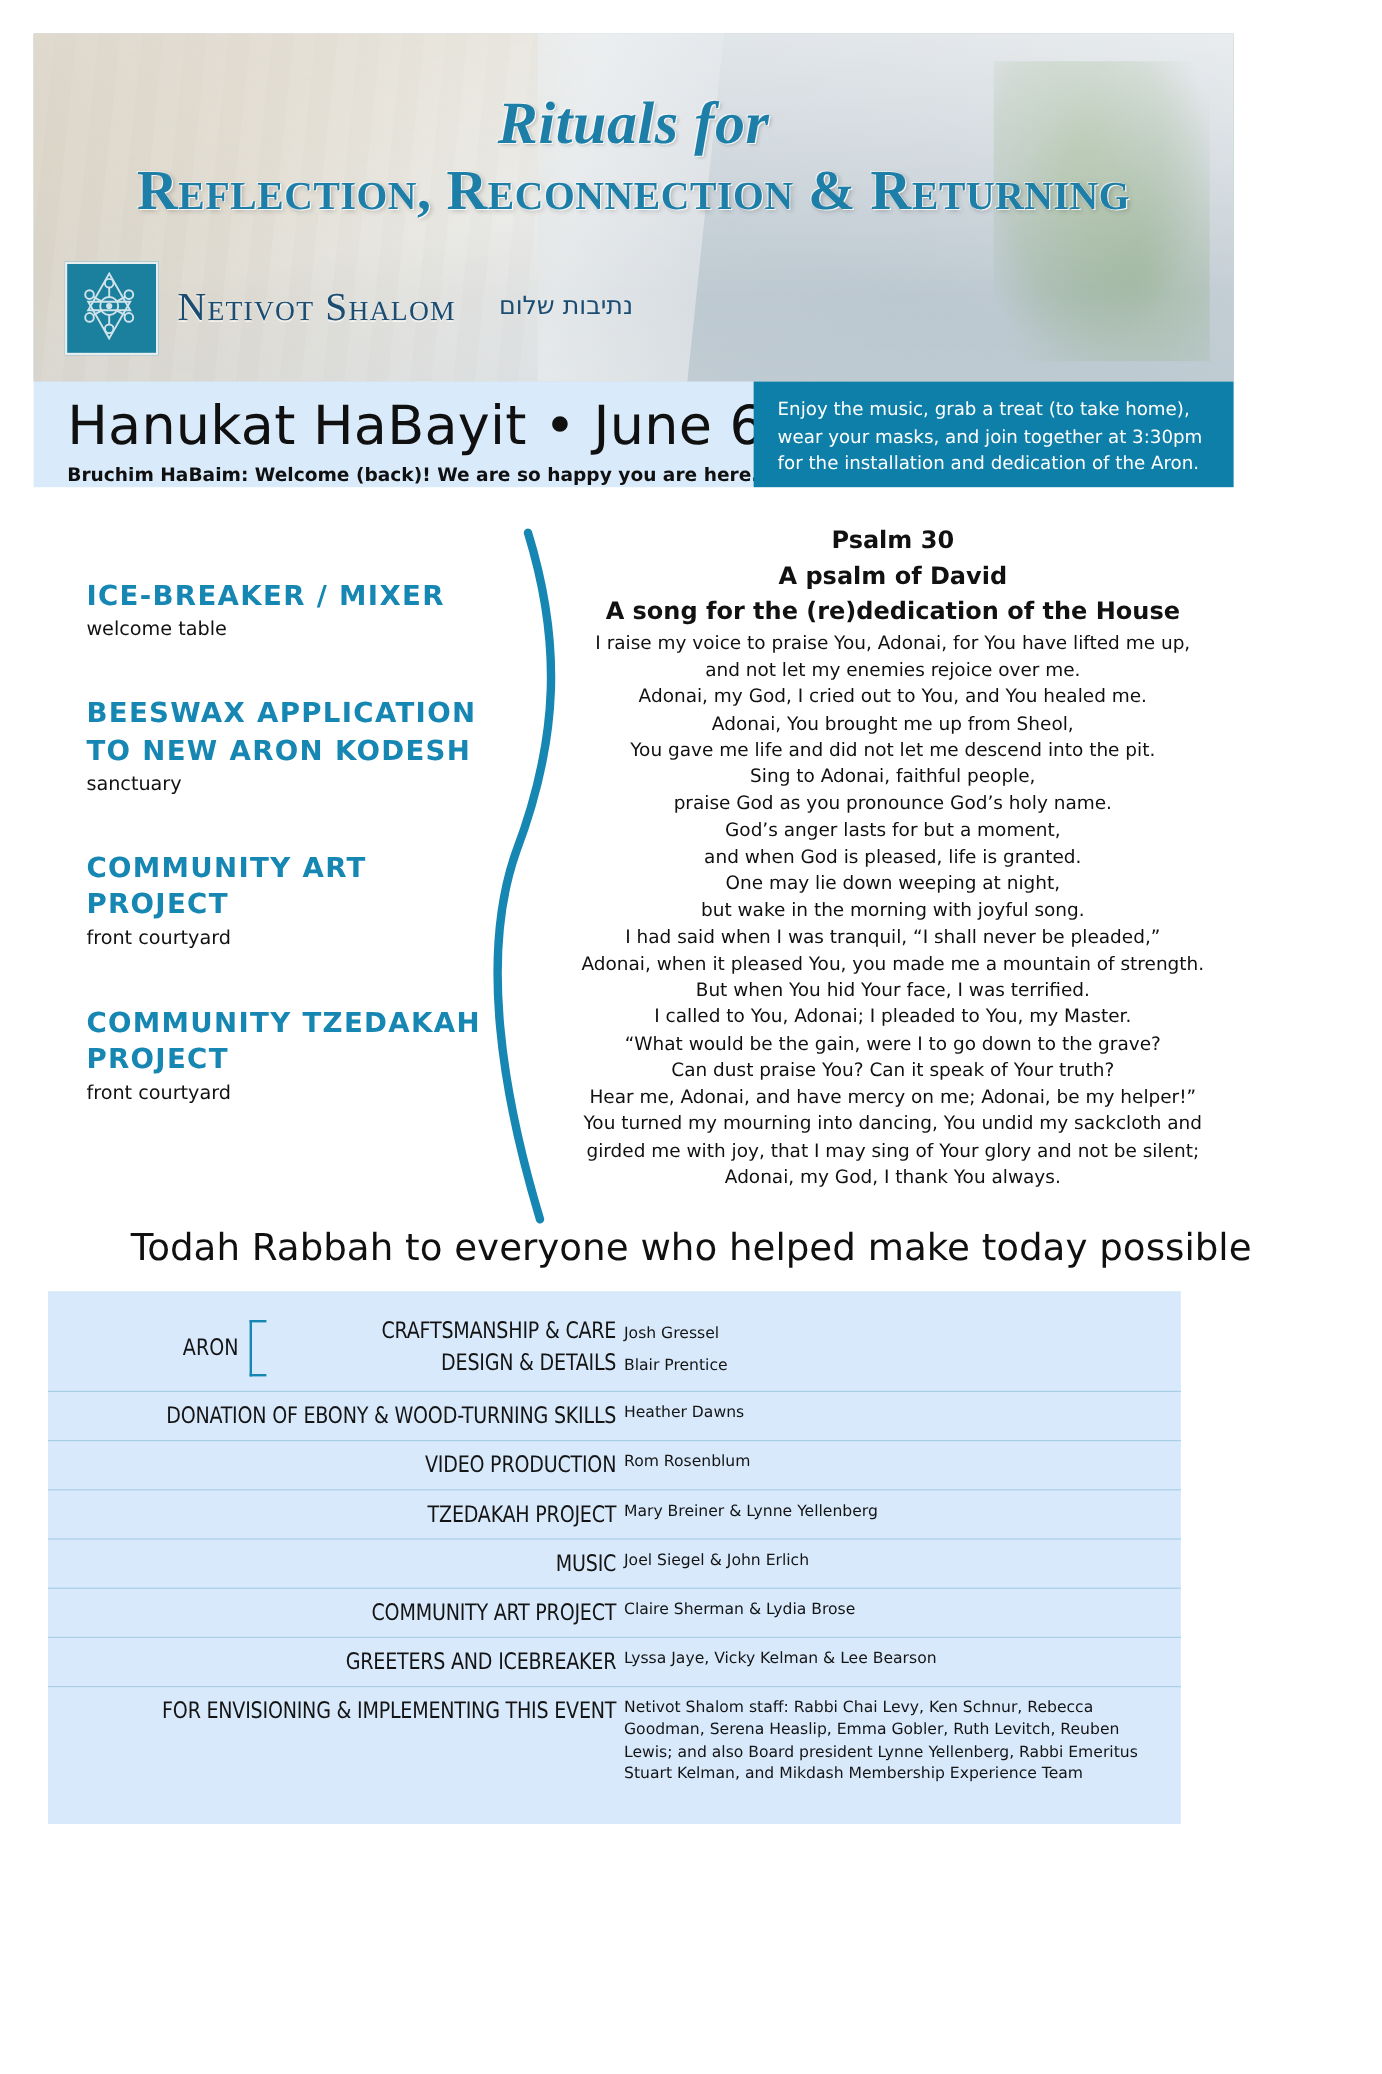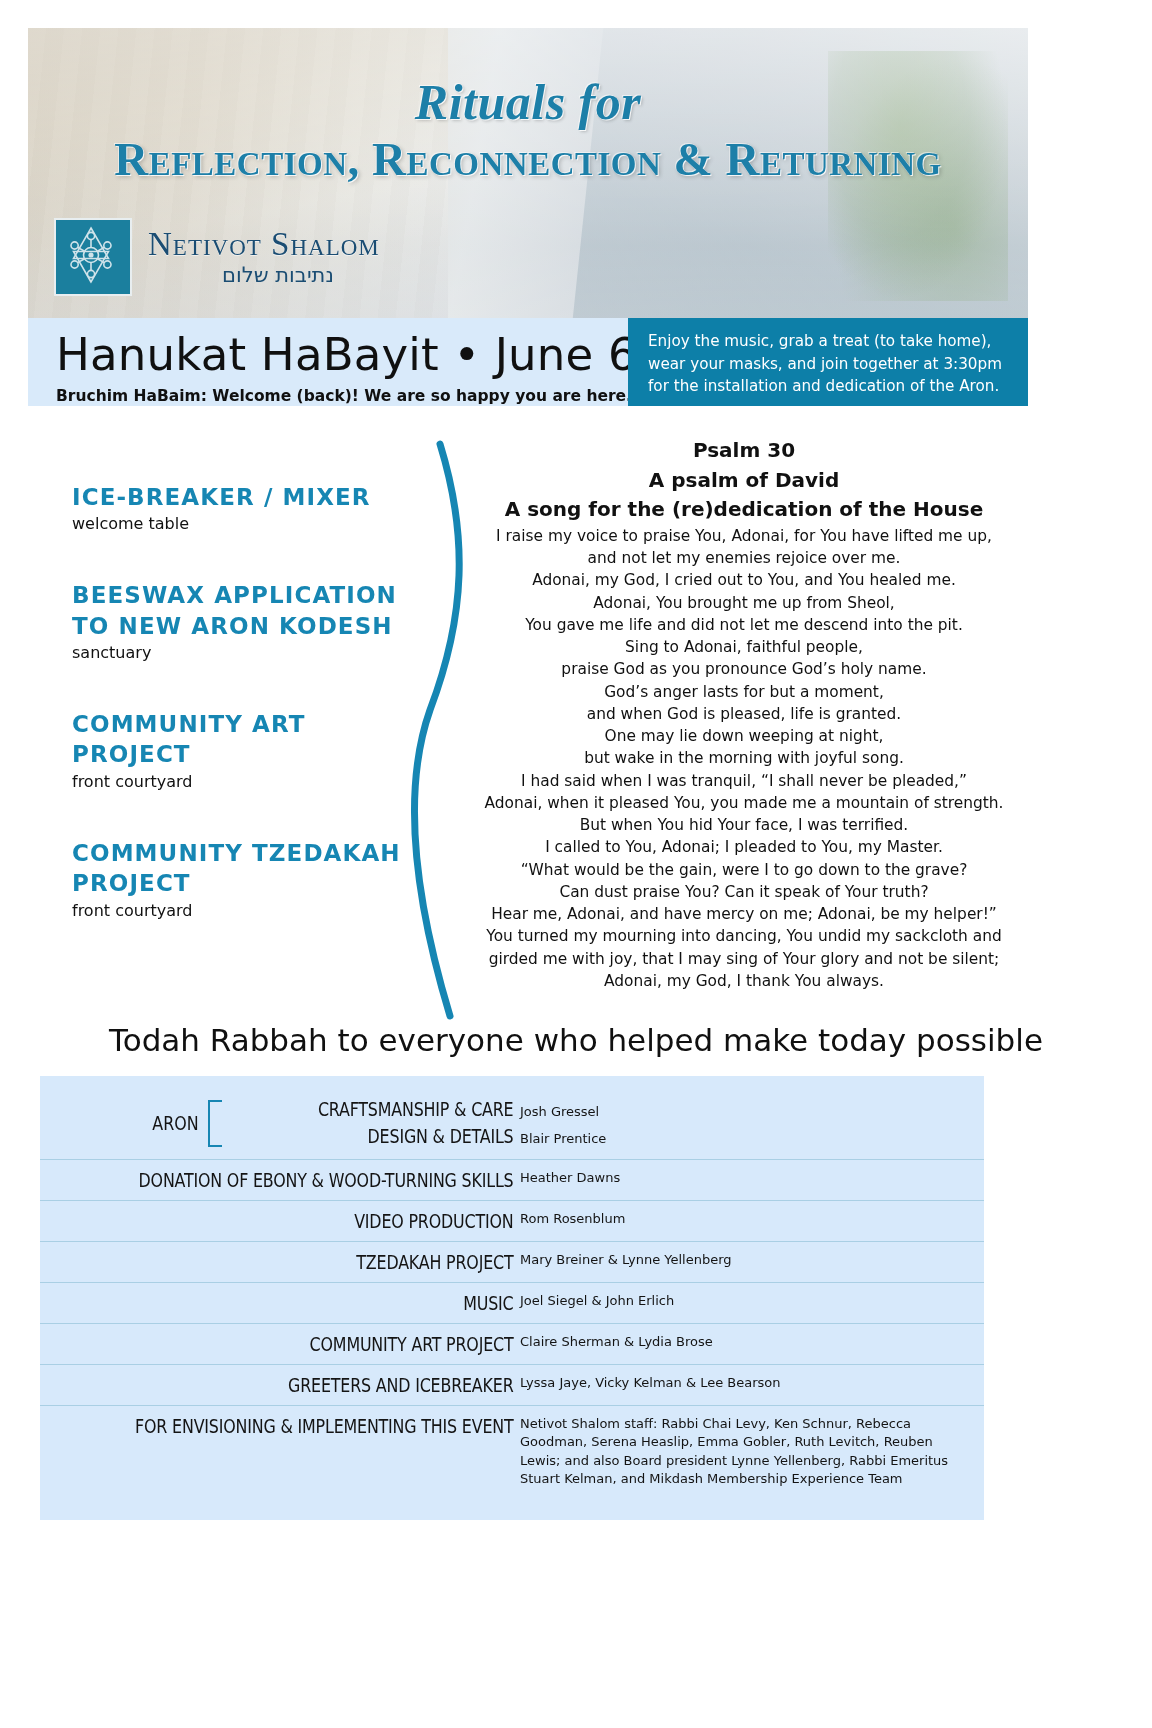--- a/index.html
+++ b/index.html
@@ -125,22 +125,22 @@
     width: 74px;
     height: 74px;
     background: #1b7f9e;
     border: 2px solid #e8eef0;
     position: relative;
     flex: none;
   }
   .logo-mark svg { display: block; }
   .logo-text {
     display: flex;
-    flex-direction: column;
     line-height: 1;
+    gap: 36px;
   }
   .logo-name {
     font-family: "Liberation Serif", serif;
     font-size: 33px;
     font-variant: small-caps;
     letter-spacing: 1px;
     color: #1b4d73;
     text-shadow: 0 1px 0 rgba(255,255,255,0.6);
   }
   .logo-hebrew {

